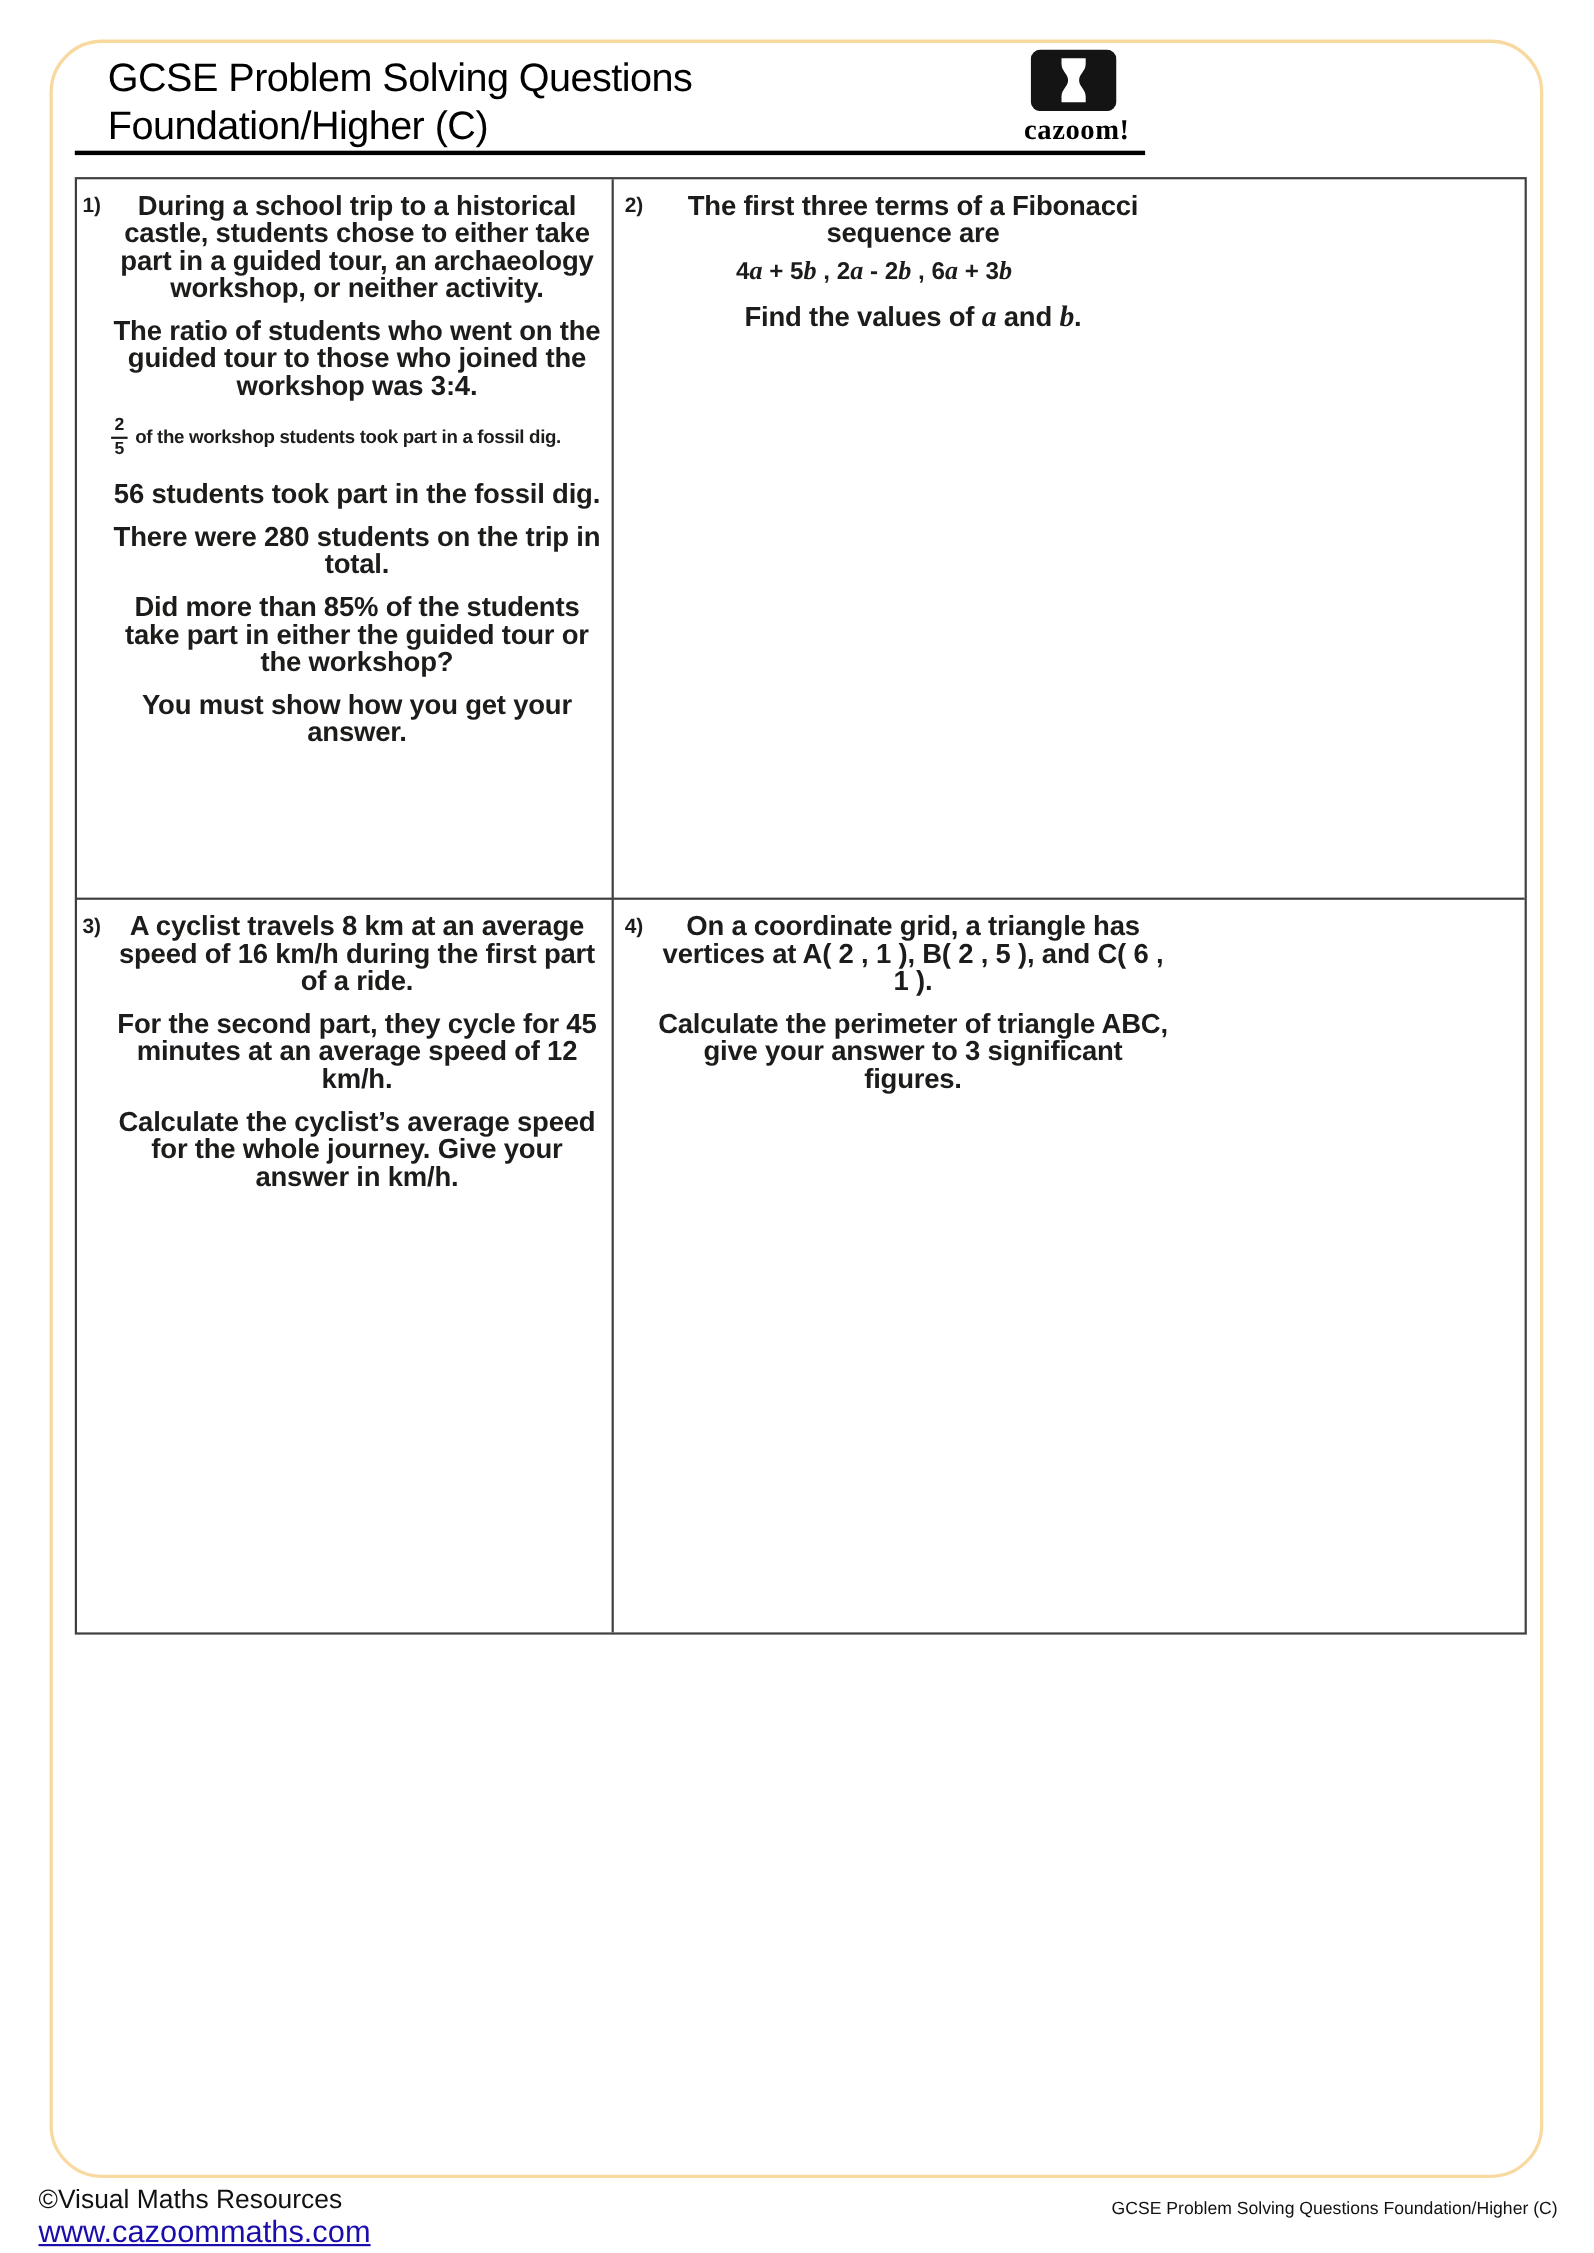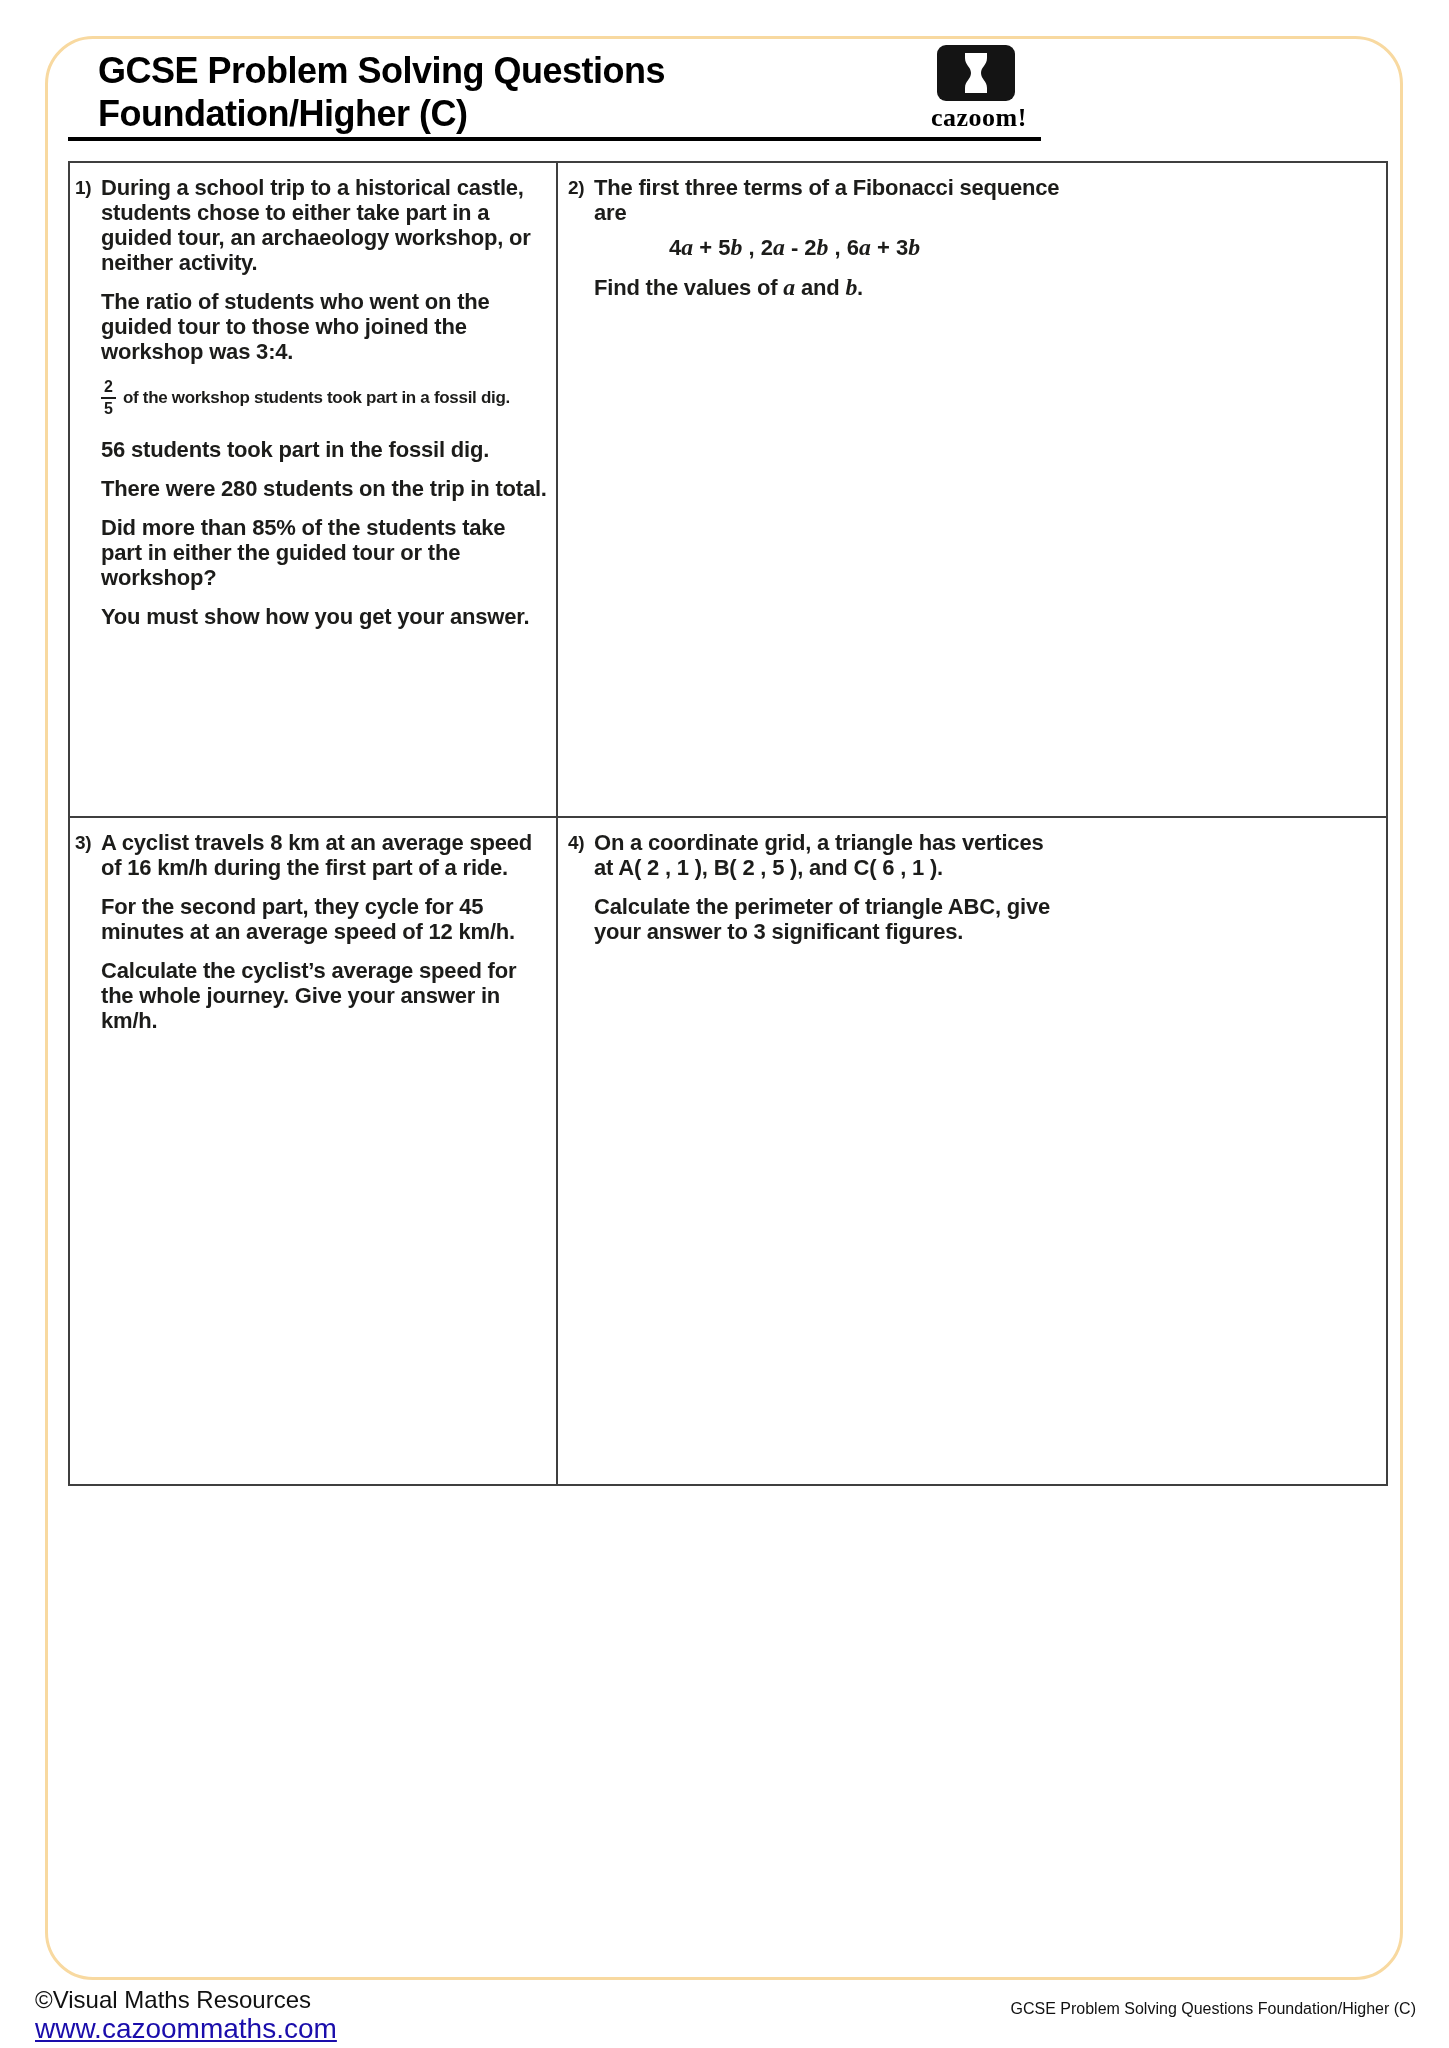--- a/index.html
+++ b/index.html
@@ -23,21 +23,21 @@
   .header {
     position: relative;
     margin-left: 20px;
     width: 973px;
     padding: 10px 0 2px 0;
     border-bottom: 4px solid #000000;
   }
   .title-line {
     margin-left: 30px;
     font-size: 36px;
-    font-weight: 700;
+    font-weight: 400;
     letter-spacing: -0.5px;
     line-height: 43px;
     color: #000000;
   }
   .logo {
     position: absolute;
     top: 6px; right: 20px;
     width: 90px;
     text-align: center;
   }
@@ -72,25 +72,26 @@
   .qnum {
     flex: 0 0 26px;
     font-size: 19px;
     font-weight: 700;
     letter-spacing: -0.2px;
     line-height: 25px;
   }
   .qbody { flex: 1 1 auto; }
   .col-right .qbody { max-width: 472px; }
   .qp {
-    font-size: 22px;
+    font-size: 25px;
     font-weight: 700;
     letter-spacing: -0.2px;
     line-height: 25px;
     margin: 0 0 14px 0;
+    text-align: center;
   }
   .frac-line {
     display: flex;
     align-items: center;
     white-space: nowrap;
     margin: 0 0 20px 0;
   }
   .frac-line .ftext {
     font-size: 17px;
     font-weight: 700;

